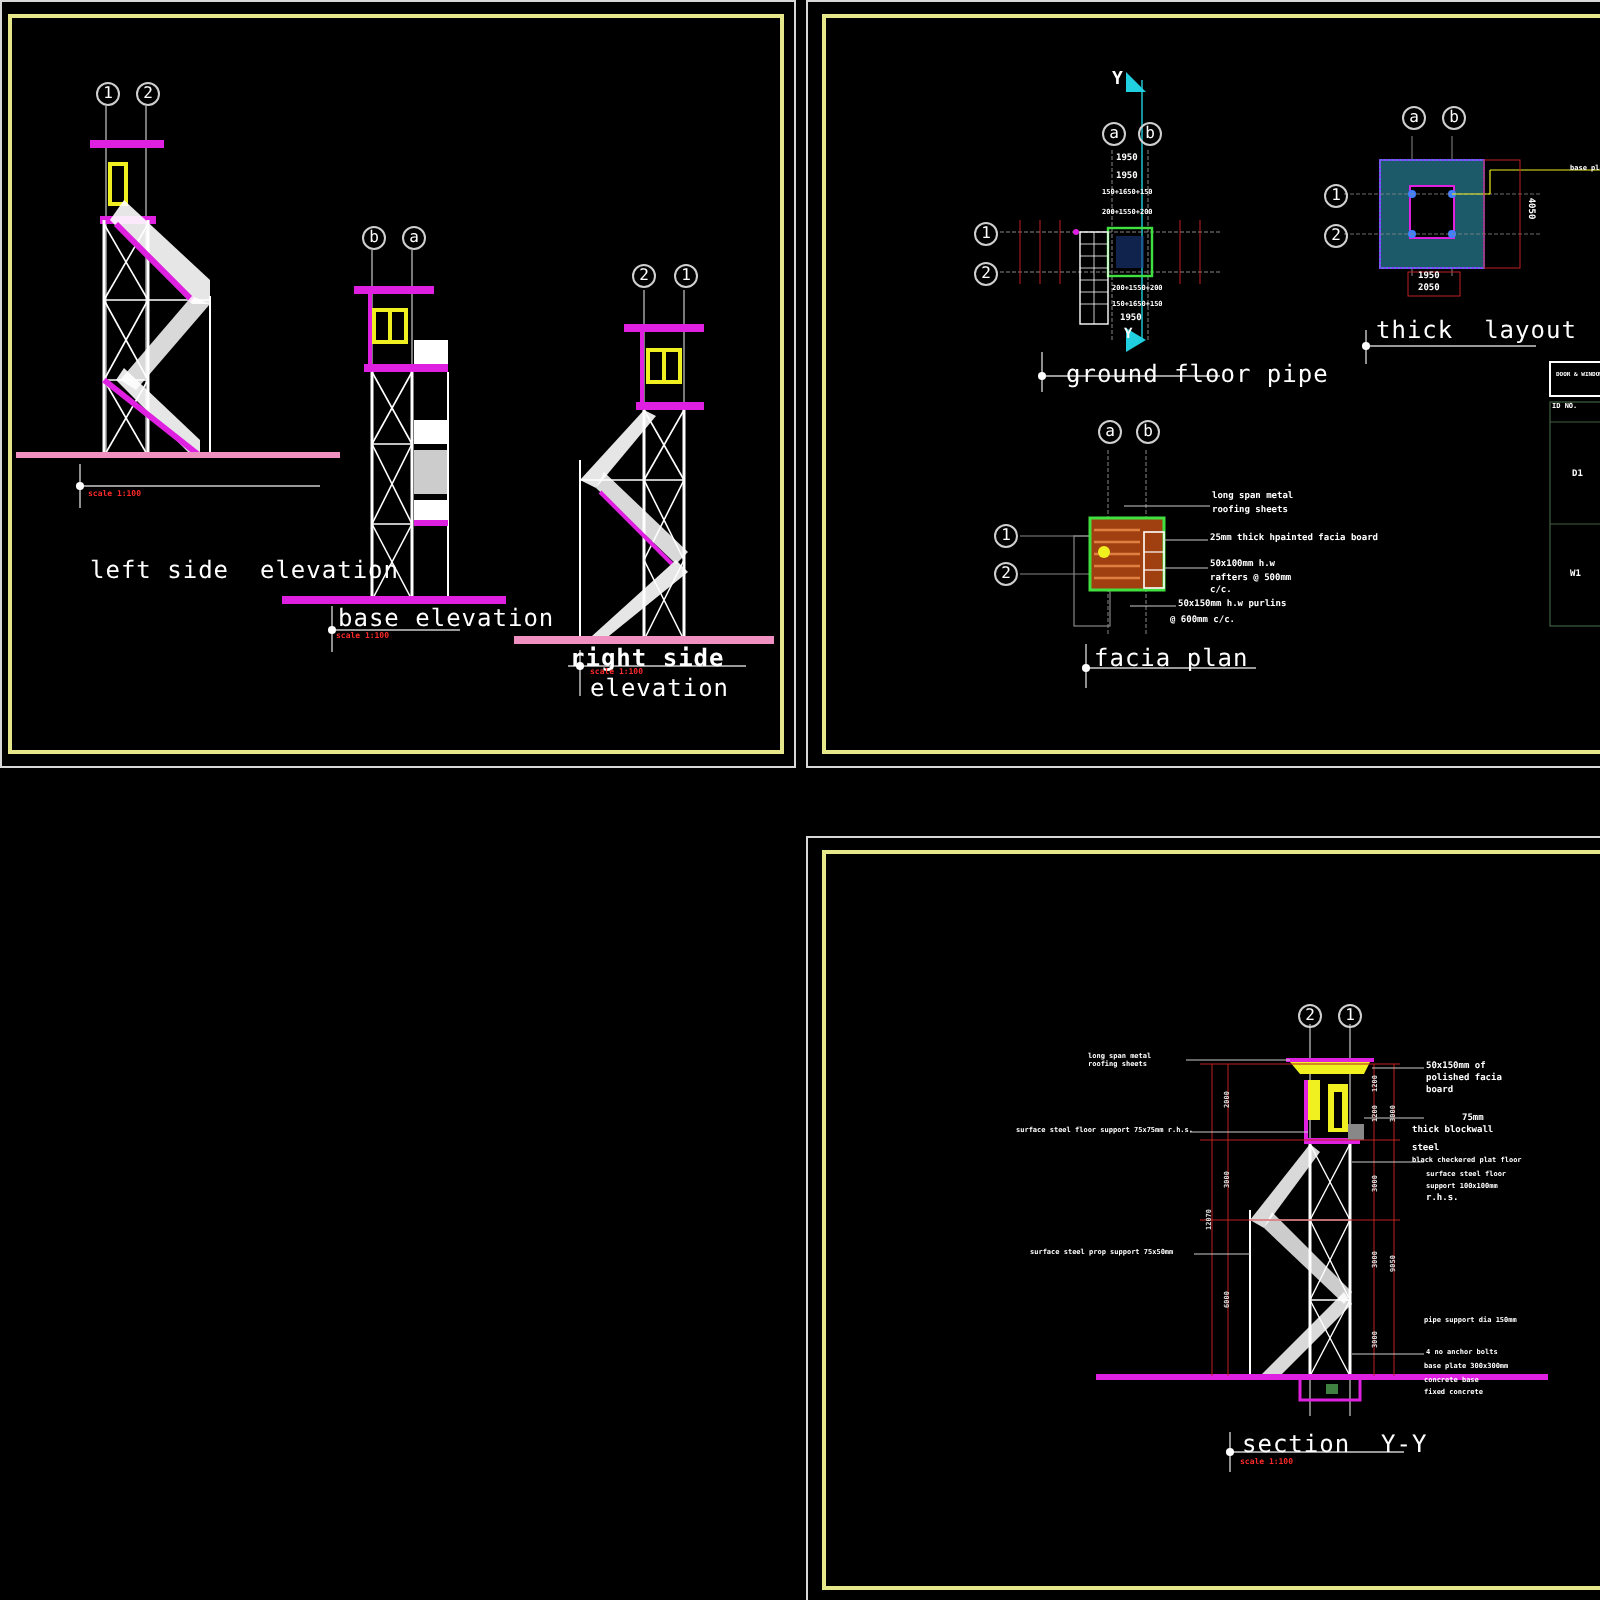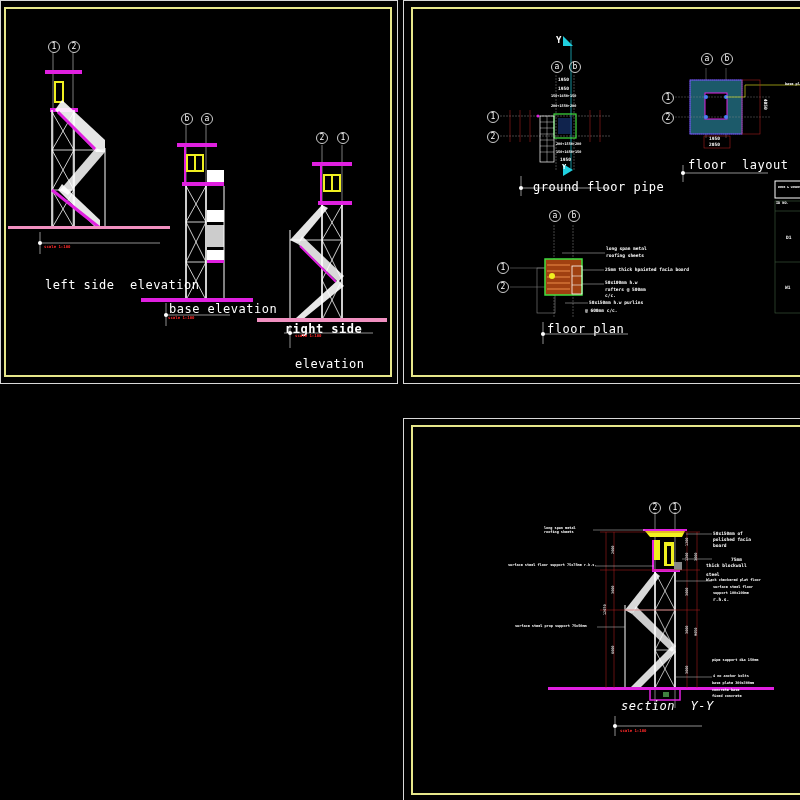--- a/index.html
+++ b/index.html
@@ -124,21 +124,21 @@
 <div class="grid-bubble" style="left:201px;top:113px;">a</div>
 <div class="grid-bubble" style="left:316px;top:132px;">2</div>
 <div class="grid-bubble" style="left:337px;top:132px;">1</div>
 
 <div class="lbl title" style="left:45px;top:234px;white-space:pre;margin-top:45px;">left side  elevation</div>
 <div class="lbl scale" style="left:44px;top:245px;">scale 1:100</div>
 <div class="lbl title" style="left:169px;top:303px;">base elevation</div>
 <div class="lbl scale" style="left:168px;top:316px;">scale 1:100</div>
 <div class="lbl title" style="left:285px;top:323px;font-weight:bold;">right side</div>
 <div class="lbl scale" style="left:295px;top:334px;">scale 1:100</div>
-<div class="lbl title" style="left:295px;top:338px;margin-top:20px;">elevation</div>
+<div class="lbl title" style="left:295px;top:338px;">elevation</div>
 
 <div class="sheet" style="left:403px;top:0;width:400px;height:384px;">
   <div class="inner" style="left:7px;top:6px;width:400px;height:370px;"></div>
 </div>
 
 <svg width="800" height="800">
 
   <g>
     <polygon points="563,36 573,46 563,46" fill="#20d0e0"></polygon>
     <line x1="571" y1="40" x2="571" y2="170" stroke="#20d0e0" stroke-width="0.7"></line>
@@ -247,35 +247,35 @@
 <div class="lbl title" style="left:533px;top:181px;">ground floor pipe</div>
 
 <div class="grid-bubble" style="left:701px;top:53px;">a</div>
 <div class="grid-bubble" style="left:721px;top:53px;">b</div>
 <div class="grid-bubble" style="left:662px;top:92px;">1</div>
 <div class="grid-bubble" style="left:662px;top:112px;">2</div>
 <div class="lbl note" style="left:709px;top:137px;">1950</div>
 <div class="lbl note" style="left:709px;top:143px;">2050</div>
 <div class="lbl note" style="left:759px;top:102px;transform:rotate(90deg);">4050</div>
 <div class="lbl note" style="left:785px;top:83px;font-size:3.5px;">base plate</div>
-<div class="lbl title" style="left:688px;top:159px;white-space:pre;">floor  layout</div>
+<div class="lbl title" style="left:688px;top:159px;white-space:pre;">thick  layout</div>
 
 <div class="grid-bubble" style="left:549px;top:210px;">a</div>
 <div class="grid-bubble" style="left:568px;top:210px;">b</div>
 <div class="grid-bubble" style="left:497px;top:262px;">1</div>
 <div class="grid-bubble" style="left:497px;top:281px;">2</div>
 <div class="lbl note" style="left:606px;top:247px;">long span metal</div>
 <div class="lbl note" style="left:606px;top:254px;">roofing sheets</div>
 <div class="lbl note" style="left:605px;top:268px;">25mm thick hpainted facia board</div>
 <div class="lbl note" style="left:605px;top:281px;">50x100mm h.w</div>
 <div class="lbl note" style="left:605px;top:288px;">rafters @ 500mm</div>
 <div class="lbl note" style="left:605px;top:294px;">c/c.</div>
 <div class="lbl note" style="left:589px;top:301px;">50x150mm h.w purlins</div>
 <div class="lbl note" style="left:585px;top:309px;">@ 600mm c/c.</div>
-<div class="lbl title" style="left:547px;top:323px;">floor plan</div>
+<div class="lbl title" style="left:547px;top:323px;">facia plan</div>
 
 <div class="lbl note" style="left:778px;top:186px;font-size:3px;width:24px;overflow:hidden;">DOOR &amp; WINDOW SCHEDULE</div>
 <div class="lbl note" style="left:776px;top:202px;font-size:3.5px;">ID NO.</div>
 <div class="lbl note" style="left:786px;top:236px;">D1</div>
 <div class="lbl note" style="left:785px;top:286px;">W1</div>
 
 <div class="sheet" style="left:403px;top:418px;width:400px;height:384px;">
   <div class="inner" style="left:7px;top:6px;width:400px;height:370px;"></div>
 </div>
 
@@ -368,14 +368,14 @@
 <div class="lbl note" style="left:600px;top:608px;transform:rotate(-90deg);font-size:3.5px;color:#ddd;">12070</div>
 <div class="lbl note" style="left:610px;top:648px;transform:rotate(-90deg);font-size:3.5px;color:#ddd;">6000</div>
 <div class="lbl note" style="left:684px;top:540px;transform:rotate(-90deg);font-size:3.5px;color:#ddd;">1200</div>
 <div class="lbl note" style="left:684px;top:555px;transform:rotate(-90deg);font-size:3.5px;color:#ddd;">1200</div>
 <div class="lbl note" style="left:684px;top:590px;transform:rotate(-90deg);font-size:3.5px;color:#ddd;">3000</div>
 <div class="lbl note" style="left:684px;top:628px;transform:rotate(-90deg);font-size:3.5px;color:#ddd;">3000</div>
 <div class="lbl note" style="left:684px;top:668px;transform:rotate(-90deg);font-size:3.5px;color:#ddd;">3000</div>
 <div class="lbl note" style="left:693px;top:630px;transform:rotate(-90deg);font-size:3.5px;color:#ddd;">9050</div>
 <div class="lbl note" style="left:693px;top:555px;transform:rotate(-90deg);font-size:3.5px;color:#ddd;">3000</div>
 
-<div class="lbl title" style="left:621px;top:700px;white-space:pre;font-style:italic;">section  Y-Y</div>
+<div class="lbl title" style="left:621px;top:716px;white-space:pre;">section  Y-Y</div>
 <div class="lbl scale" style="left:620px;top:729px;">scale 1:100</div>
 
 </body></html>

